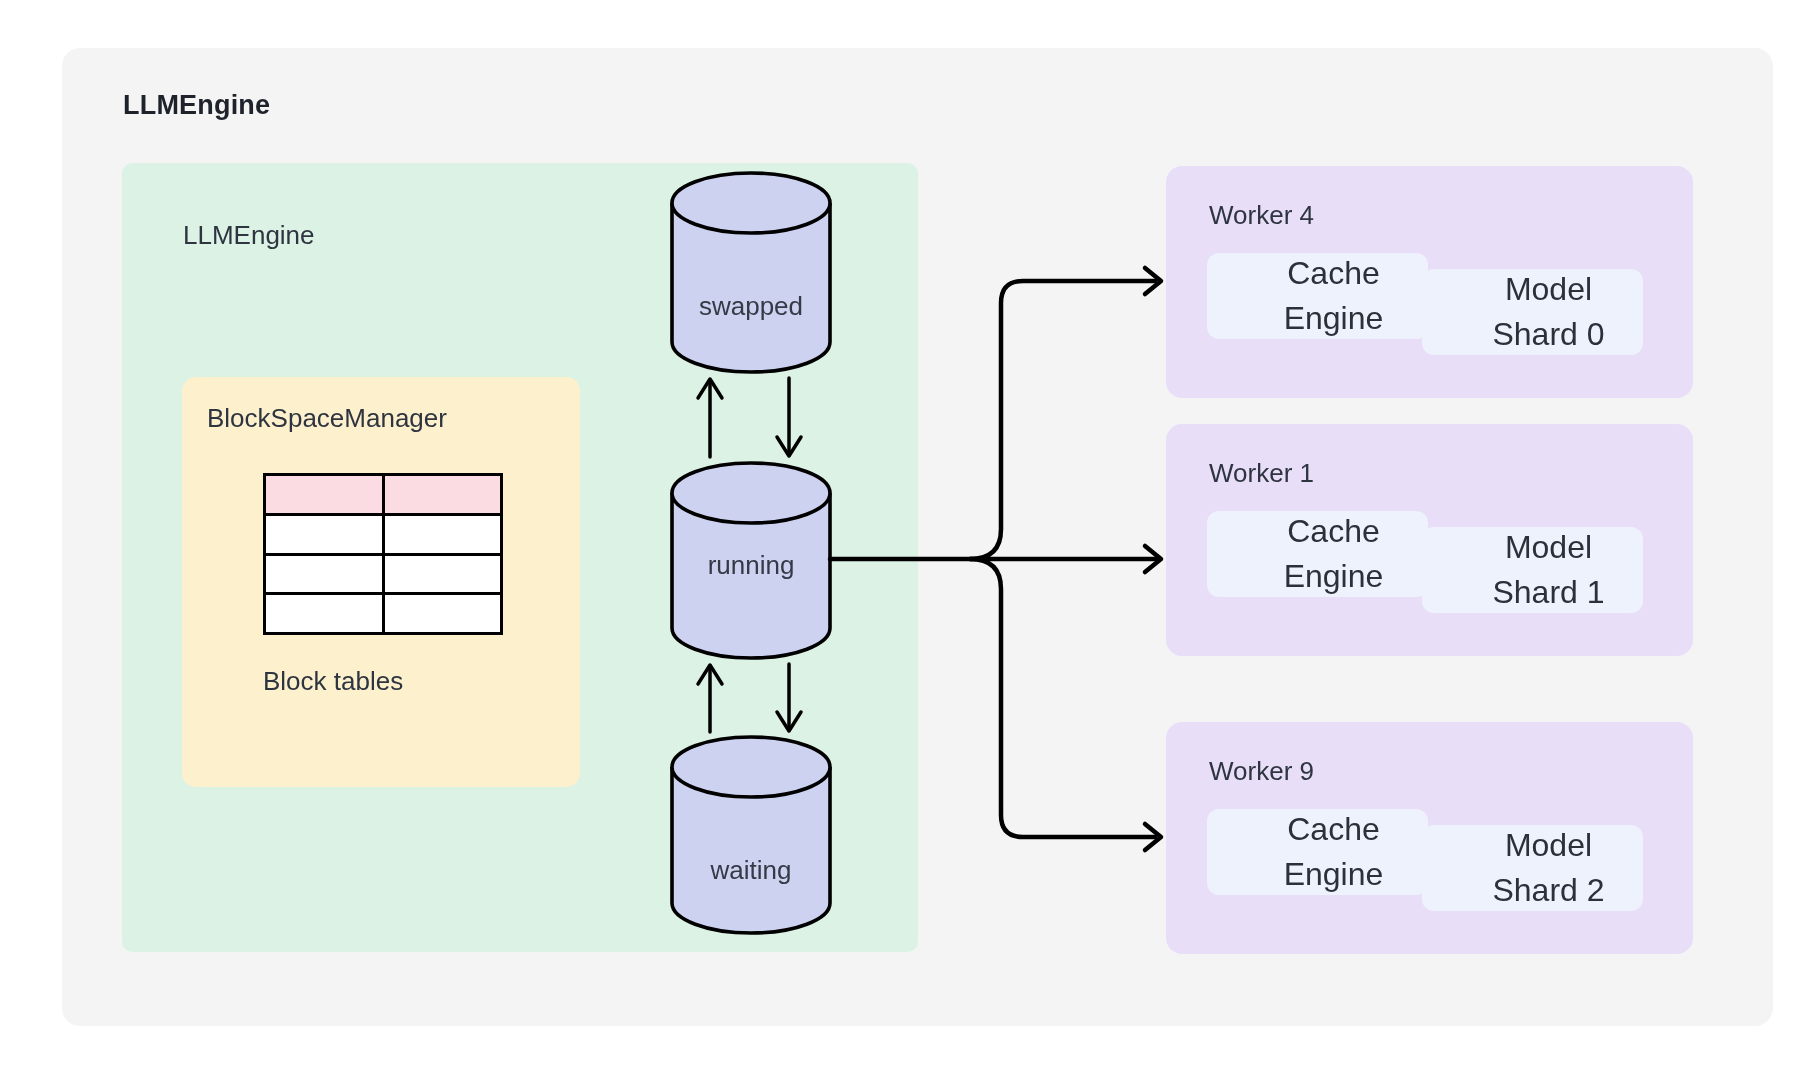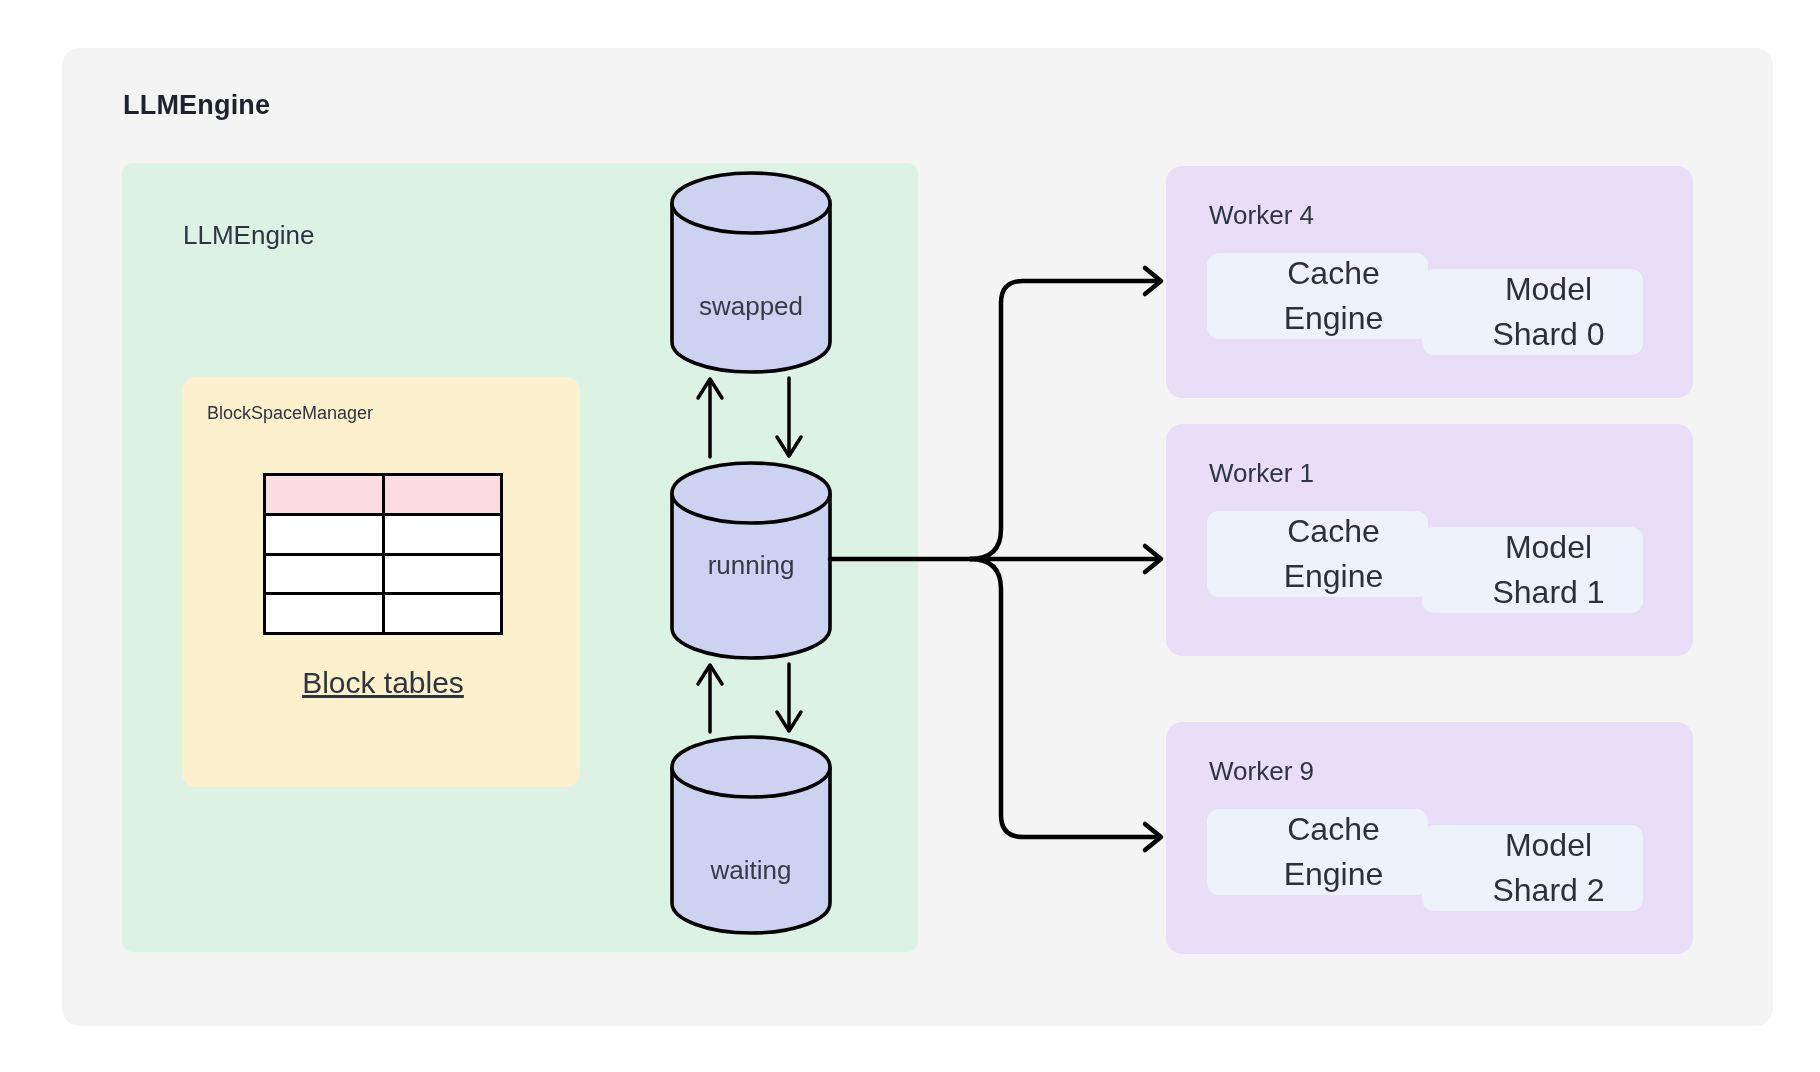--- a/index.html
+++ b/index.html
@@ -38,43 +38,41 @@
     color: var(--text, #2e3440);
   }
   .bsm-box {
     left: 182px; top: 377px;
     width: 398px; height: 410px;
     background: var(--bsm-yellow, #fdf0cc);
     border-radius: 14px;
   }
   .bsm-label {
     left: 207px; top: 403px;
-    font-size: 18px;
+    font-size: 26px;
     color: var(--text, #2e3440);
   }
   .block-table {
     left: 263px; top: 473px;
     width: 240px; height: 162px;
     background: var(--line, #000000);
     border: 3px solid var(--line, #000000);
     display: grid;
     grid-template-columns: 1fr 1fr;
     grid-template-rows: repeat(4, 1fr);
     gap: 3px;
     box-sizing: border-box;
   }
   .block-table .cell { background: #ffffff; }
   .block-table .cell.hl { background: var(--table-pink, #fbdce2); }
   .block-tables-caption {
     left: 263px; top: 666px;
     width: 240px;
-    text-align: center;
-    font-size: 30px;
-    color: var(--text, #2e3440);
-    text-decoration: underline;
+    font-size: 26px;
+    color: var(--text, #2e3440);
   }
   .diagram-svg {
     left: 0; top: 0;
     width: 1820px; height: 1072px;
     pointer-events: none;
   }
   .cyl { fill: var(--cylinder-fill, #cdd2f0); stroke: var(--line, #000000); stroke-width: 3.6px; }
   .flow { fill: none; stroke: var(--line, #000000); stroke-linecap: round; stroke-linejoin: round; }
   .flow.thin { stroke-width: 3.5px; }
   .flow.thick { stroke-width: 4.5px; }

